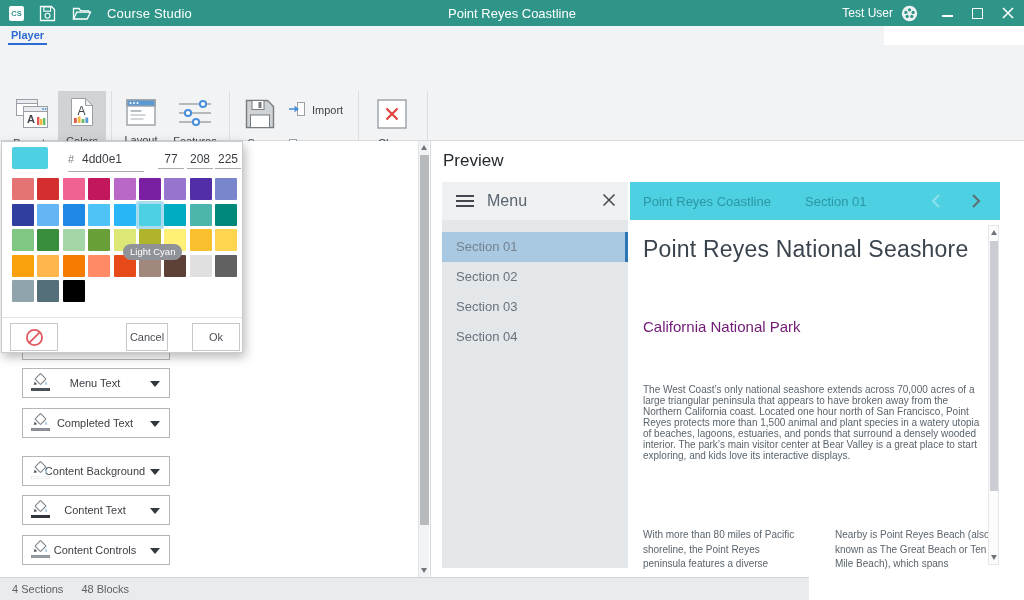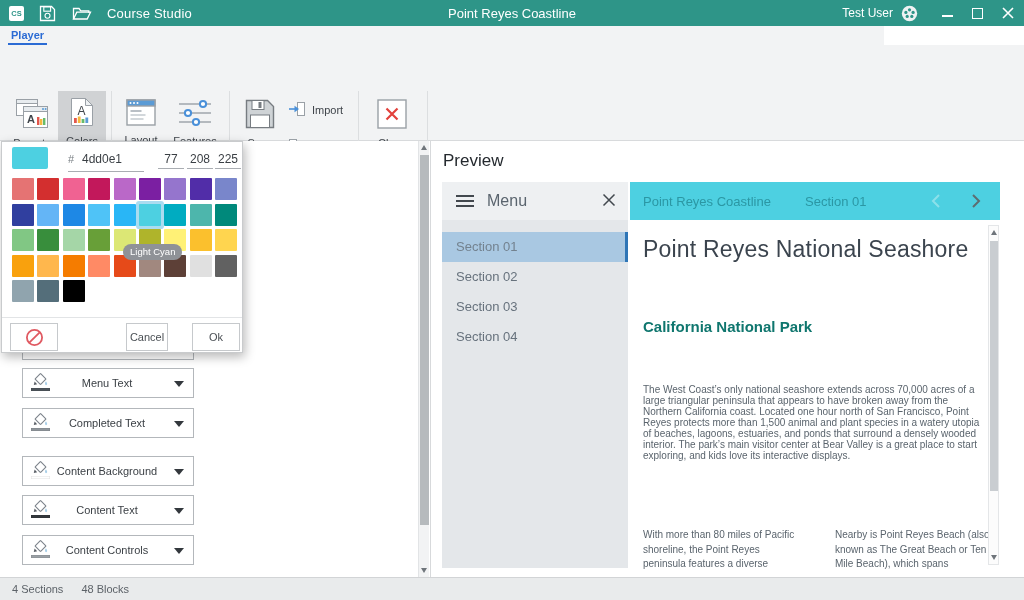--- a/index.html
+++ b/index.html
@@ -29,21 +29,21 @@
 .rb-btn.selected{background:#d0d2d4}
 .rb-small{position:absolute;display:flex;align-items:center;gap:6px;font-size:11px;color:#3f444a}
 .rb-sep{position:absolute;top:46px;width:1px;height:92px;background:#dcdee0}
 .rb-grouplabel{position:absolute;top:126px;font-size:11px;color:#53585e;text-align:center}
 
 
 .main{position:absolute;left:0;top:141px;width:1024px;height:436px;background:#fff}
 .v-divider{position:absolute;left:430px;top:0;width:1px;height:436px;background:#d7d9db}
 
 
-.theme-row{position:absolute;left:22px;width:172px;height:30px;background:#fff;border:1px solid #b3b7bb;display:flex;align-items:center}
+.theme-row{position:absolute;left:22px;width:148px;height:30px;background:#fff;border:1px solid #b3b7bb;display:flex;align-items:center}
 .row-iconwrap{position:absolute;left:7px;top:4px;width:20px;display:flex;flex-direction:column;align-items:center}
 .row-iconwrap .bar{width:19px;height:3px;margin-top:0;box-shadow:inset 0 0 0 .5px rgba(0,0,0,.12)}
 .row-label{width:100%;text-align:center;font-size:11px;color:#3c4146;padding-left:12px;padding-right:14px}
 .row-arrow{position:absolute;right:9px;top:12px;width:0;height:0;border-left:5.5px solid transparent;border-right:5.5px solid transparent;border-top:6px solid #33383d}
 
 
 .scrollbar{position:absolute;display:flex;flex-direction:column;align-items:center;justify-content:space-between;padding:4px 0}
 .sb-left{left:418px;top:0;width:11px;height:436px;background:#f2f3f4;border-left:1px solid #e2e4e6}
 .sb-thumb{position:absolute}
 .tri-up{width:0;height:0;border-left:3.5px solid transparent;border-right:3.5px solid transparent;border-bottom:5px solid #6f757b}
@@ -76,28 +76,28 @@
 .menu-item.sel{background:#a9c8e2;color:#73828f}
 .menu-item.sel::after{content:"";position:absolute;right:0;top:0;bottom:0;width:3px;background:#2e75b6}
 .preview-header{position:absolute;left:630px;top:41px;width:370px;height:38px;background:#4dd0e1;display:flex;align-items:center}
 .ph-title{margin-left:13px;font-size:13px;color:#2b97a4}
 .ph-section{position:absolute;left:175px;font-size:13px;color:#2b97a4}
 .ph-chev{position:absolute;top:11px}
 .ph-chev.prev{left:300px}
 .ph-chev.next{left:340px}
 .content{position:absolute;left:630px;top:79px;width:358px;height:350px;background:#fff;overflow:hidden}
 .ct-h1{position:absolute;left:13px;top:16px;font-size:23px;font-weight:400;color:#3b444e;letter-spacing:.2px;white-space:nowrap}
-.ct-h2{position:absolute;left:13px;top:98px;font-size:15px;font-weight:700;color:#0f766e}
+.ct-h2{position:absolute;left:13px;top:98px;font-size:15px;font-weight:400;color:#701a75}
 .ct-p{position:absolute;left:13px;top:164px;width:345px;font-size:10px;line-height:11px;color:#5a646d}
 .ct-cols{position:absolute;left:13px;top:308px;display:flex;gap:32px}
 .ct-col{width:160px;font-size:10px;line-height:14.5px;color:#5a646d}
 .sb-content{left:988px;top:84px;width:11px;height:340px;background:#fcfcfc;border:1px solid #e4e6e8}
 
 
-.statusbar{position:absolute;left:0;top:577px;width:1024px;height:23px;background:#e9ebec;border-top:1px solid #d2d4d6;display:flex;align-items:center;gap:18px;padding-left:12px;font-size:11px;color:#5c6268}
+.statusbar{position:absolute;left:0;top:577px;width:809px;height:23px;background:#e9ebec;border-top:1px solid #d2d4d6;display:flex;align-items:center;gap:18px;padding-left:12px;font-size:11px;color:#5c6268}
 </style>
 </head>
 <body>
 
 <div class="app">
 
   <div class="titlebar" style="background: rgb(46, 149, 136);">
     <div class="tb-logo">CS</div>
     <span class="tb-icon tb-save">
       <svg width="17" height="17" viewBox="0 0 17 17">

